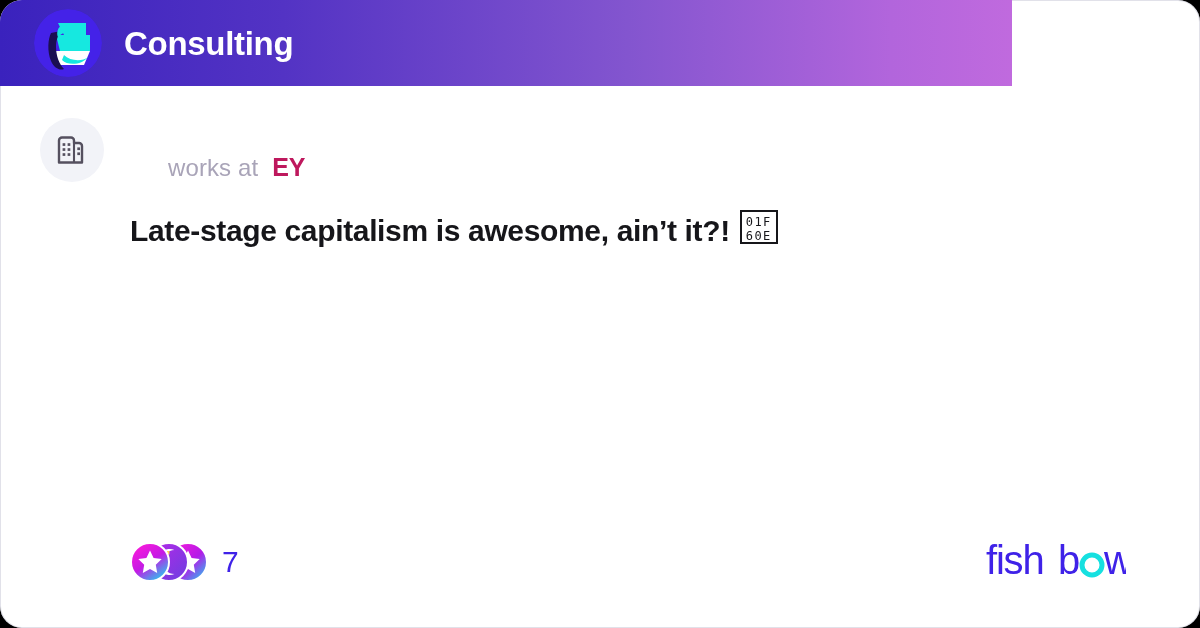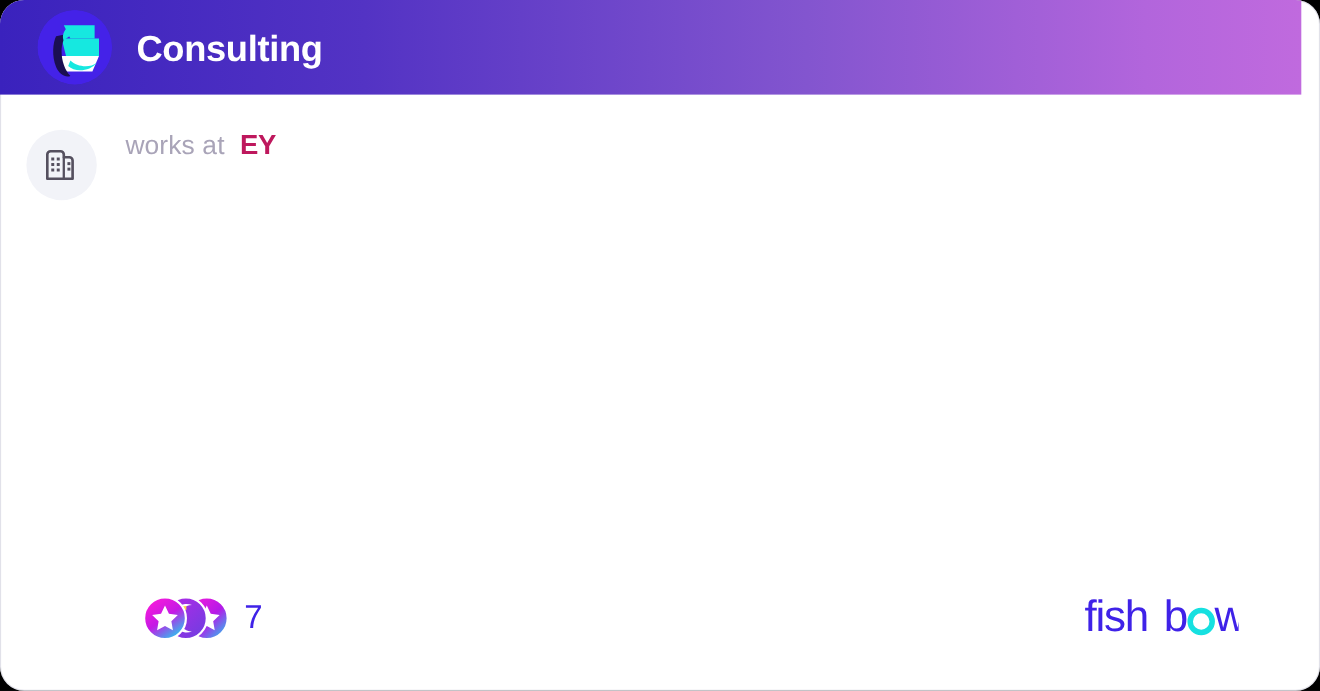--- a/index.html
+++ b/index.html
@@ -22,21 +22,21 @@
     background: #ffffff;
     overflow: hidden;
     box-shadow: 0 0 0 1px rgba(200,200,215,0.55) inset;
   }
 
   
   .header {
     position: absolute;
     left: 0;
     top: 0;
-    width: 1183px;
+    width: 1012px;
     height: 86px;
     background: linear-gradient(90deg, #3a22bd 0%, #5333c4 28%, #8355cf 62%, #b265dc 88%, #c06ade 100%);
     display: flex;
     align-items: center;
   }
 
   .group-logo {
     width: 68px;
     height: 68px;
     margin-left: 34px;
@@ -52,24 +52,25 @@
     font-size: 33px;
     font-weight: bold;
     letter-spacing: -0.3px;
     line-height: 1;
     white-space: nowrap;
   }
 
   
   .author-row {
     position: absolute;
-    left: 24px;
+    left: 40px;
     top: 118px;
     display: flex;
-    align-items: flex-start;
+    align-items: flex-end;
+    gap: 38px;
   }
 
   .company-avatar {
     width: 64px;
     height: 64px;
     border-radius: 50%;
     background: #f2f3f8;
     display: flex;
     align-items: center;
     justify-content: center;
@@ -227,20 +228,23 @@
         </svg>
       </span>
     </div>
 
     <div class="author-meta">
       <span class="works-at">works at</span>
       <span class="company-name">EY</span>
     </div>
   </div>
 
+  <div class="post-body">
+    <span class="post-text">Late-stage capitalism is awesome, ain’t it?!</span><span class="tofu"><span class="t-hi">01F</span><span class="t-lo">60E</span></span>
+  </div>
 
   <div class="reactions">
     <div class="reaction-stack">
 
       <svg class="r3" viewBox="0 0 40 40" xmlns="http://www.w3.org/2000/svg">
         <defs>
           <linearGradient id="gA3" x1="0" y1="0" x2="1" y2="1">
             <stop offset="0%" stop-color="#ff1ad9"></stop>
             <stop offset="55%" stop-color="#b41ae8"></stop>
             <stop offset="100%" stop-color="#16dcf0"></stop>

